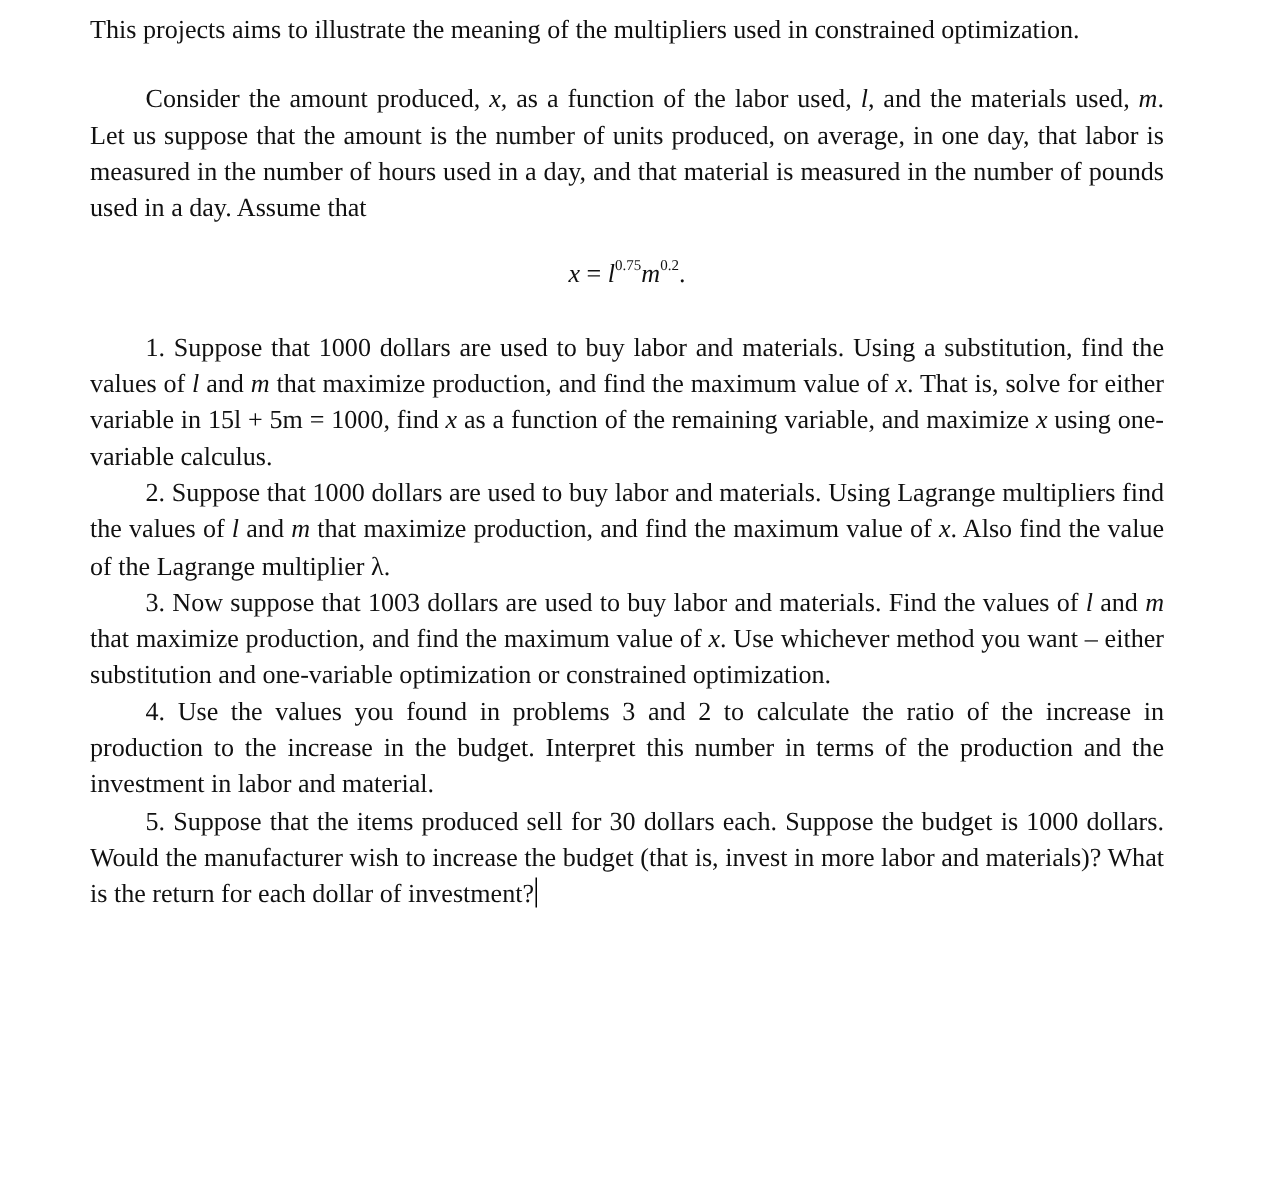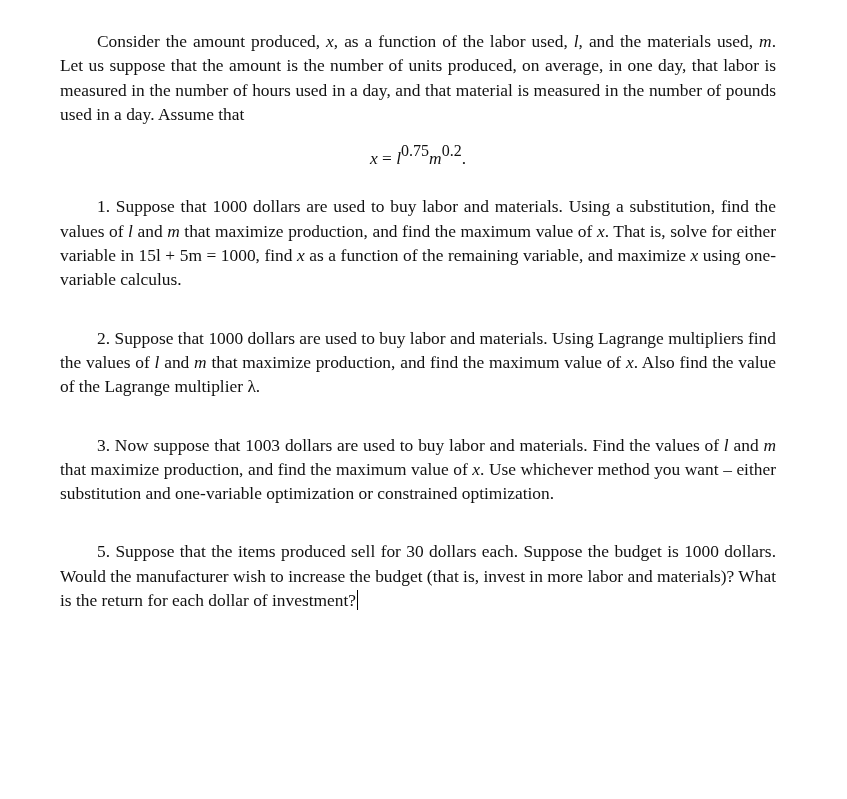--- a/index.html
+++ b/index.html
@@ -5,39 +5,41 @@
   html, body { margin:0; padding:0; background:#ffffff; }
   body { width:847px; height:799px; overflow:hidden; position:relative;
          font-family:"DejaVu Serif", "Liberation Serif", serif; color:#111; }
   .page { position:absolute; left:60px; top:7px; width:716px;
           font-family:"Liberation Serif", serif; font-size:17.4px; line-height:24.3px;
           text-align:justify; }
   p { margin:0; }
   .indent { text-indent:37px; }
   .gap1 { margin-top:22px; }
   .gap2 { margin-top:24px; }
-  .gap3 { margin-top:34px; }
+  .gap3 { }
   .eq { text-align:center; margin:20px 0 15px 0; font-size:17.4px; }
-  .eq sup { font-size:16px; vertical-align:8px; line-height:0; }
+  .eq sup { font-size:10px; vertical-align:8px; line-height:0; }
   i.m { font-style:italic; }
   .cursor { display:inline-block; width:1px; height:20px; background:#000; vertical-align:-4px; margin-left:1px; }
 </style>
 </head>
 <body>
 
 <div class="page">
 
+  <p>This projects aims to illustrate the meaning of the multipliers used in constrained optimization.</p>
 
   <p class="indent gap1"><span>Consider the amount produced, </span><i class="m">x</i><span>, as a function of the labor used, </span><i class="m">l</i><span>, and the materials used, </span><i class="m">m</i><span>. Let us suppose that the amount is the number of units produced, on average, in one day, that labor is measured in the number of hours used in a day, and that material is measured in the number of pounds used in a day. Assume that</span></p>
 
   <div class="eq"><i class="m">x</i><span> = </span><i class="m">l</i><sup>0.75</sup><i class="m">m</i><sup>0.2</sup><span>.</span></div>
 
 
   <p class="indent gap2"><span>1. Suppose that 1000 dollars are used to buy labor and materials. Using a substitution, find the values of </span><i class="m">l</i><span> and </span><i class="m">m</i><span> that maximize production, and find the maximum value of </span><i class="m">x</i><span>. That is, solve for either variable in </span><span>15l + 5m = 1000</span><span>, find </span><i class="m">x</i><span> as a function of the remaining variable, and maximize </span><i class="m">x</i><span> using one-variable calculus.</span></p>
 
   <p class="indent gap3"><span>2. Suppose that 1000 dollars are used to buy labor and materials. Using Lagrange multipliers find the values of </span><i class="m">l</i><span> and </span><i class="m">m</i><span> that maximize production, and find the maximum value of </span><i class="m">x</i><span>. Also find the value of the Lagrange multiplier </span><span>λ</span><span>.</span></p>
 
   <p class="indent gap3"><span>3. Now suppose that 1003 dollars are used to buy labor and materials. Find the values of </span><i class="m">l</i><span> and </span><i class="m">m</i><span> that maximize production, and find the maximum value of </span><i class="m">x</i><span>. Use whichever method you want – either substitution and one-variable optimization or constrained optimization.</span></p>
 
+  <p class="indent gap3">4. Use the values you found in problems 3 and 2 to calculate the ratio of the increase in production to the increase in the budget. Interpret this number in terms of the production and the investment in labor and material.</p>
 
   <p class="indent gap3"><span>5. Suppose that the items produced sell for 30 dollars each. Suppose the budget is 1000 dollars. Would the manufacturer wish to increase the budget (that is, invest in more labor and materials)? What is the return for each dollar of investment?</span><span class="cursor"></span></p>
 
 </div>
 
 </body></html>

